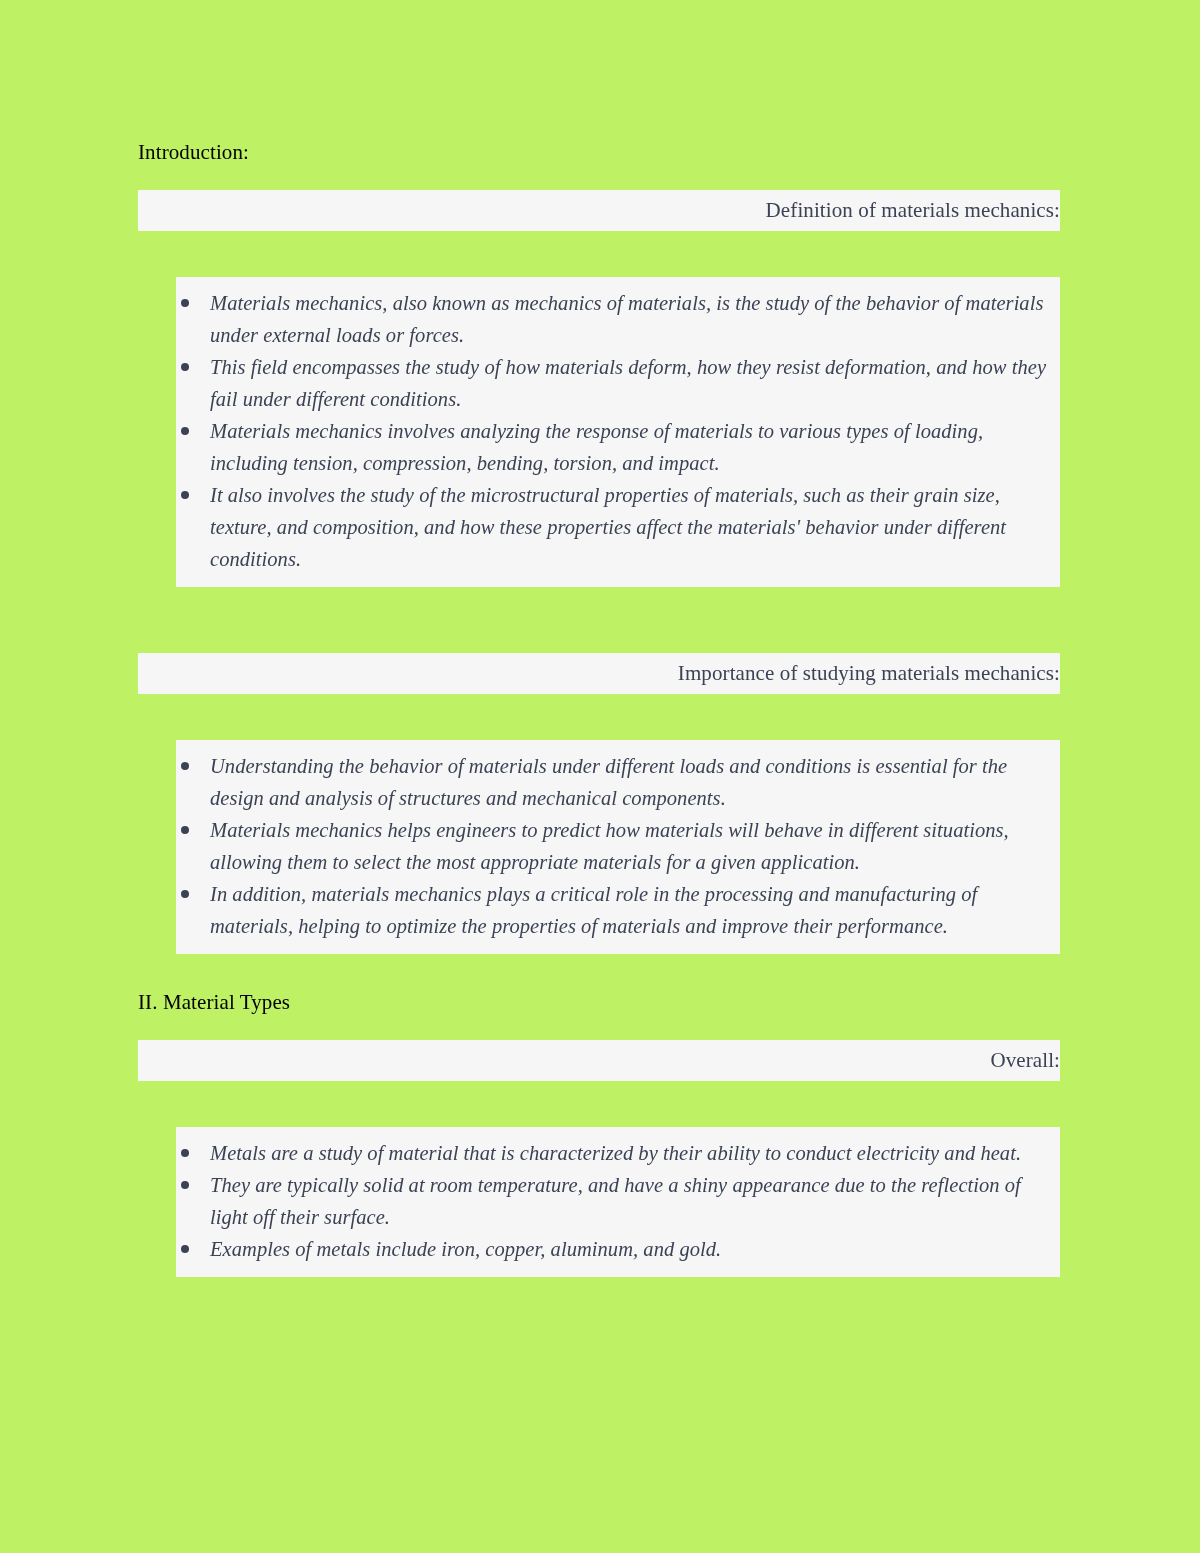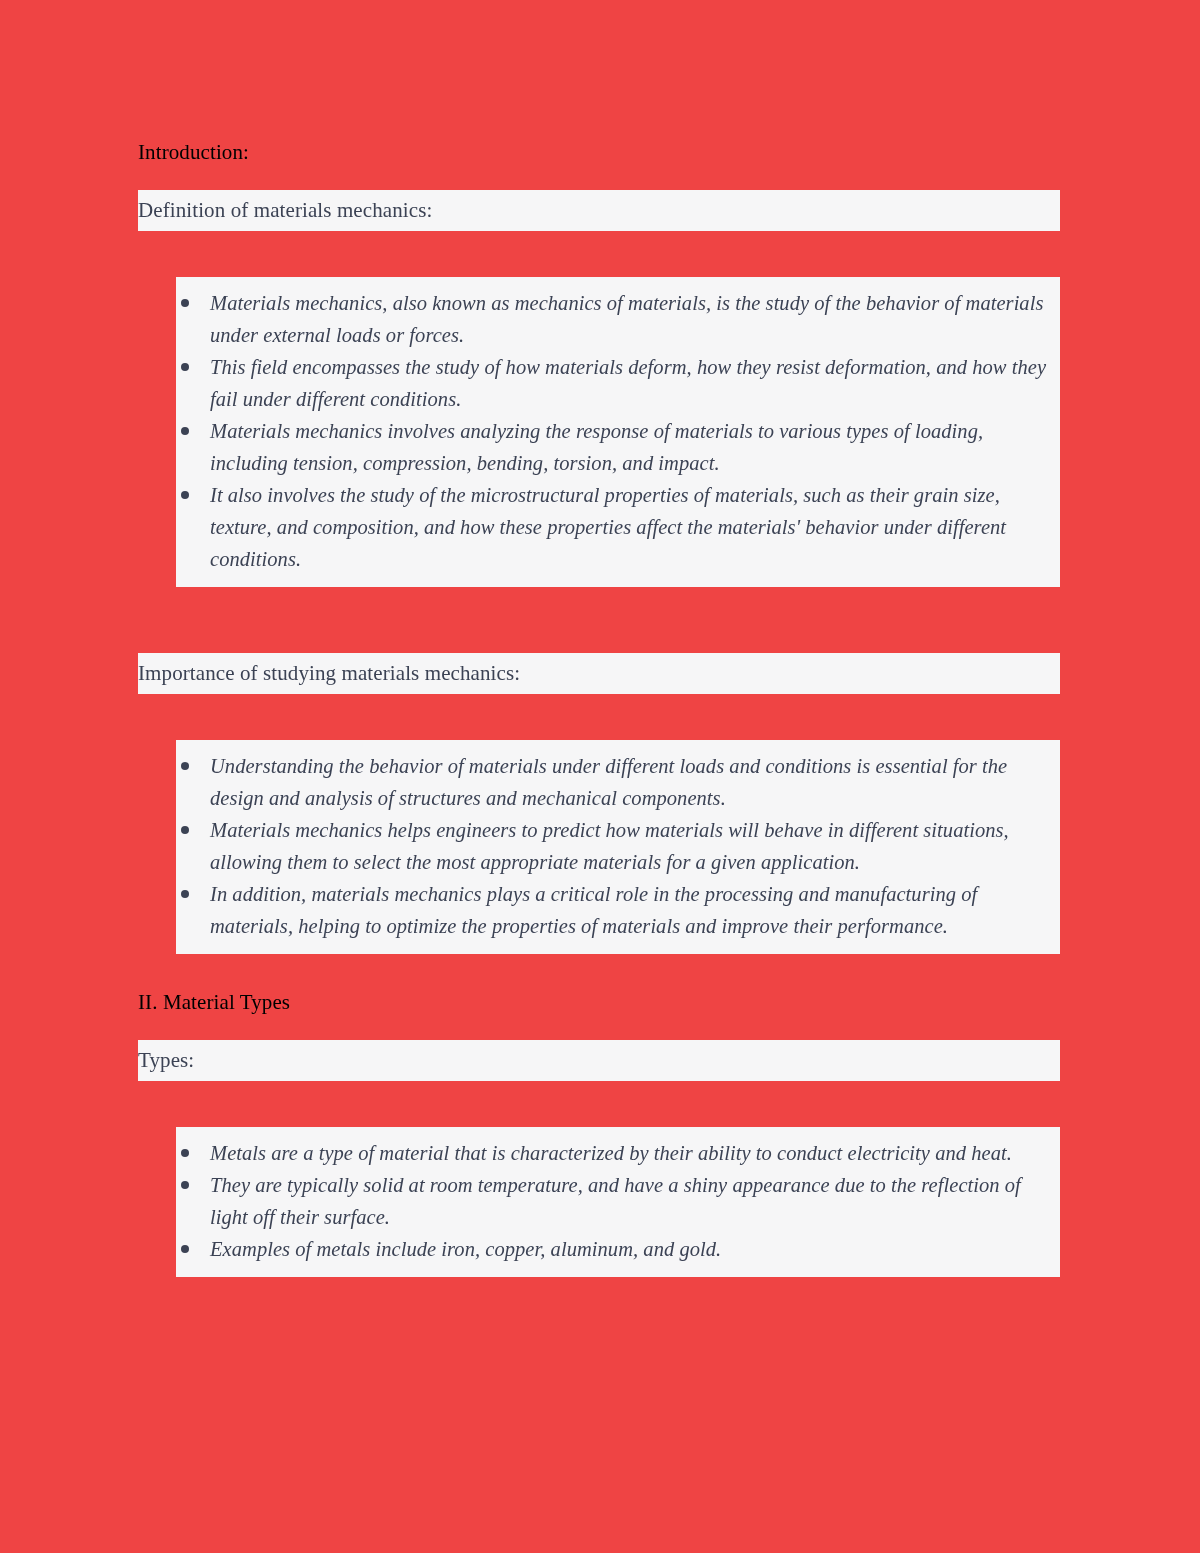--- a/index.html
+++ b/index.html
@@ -11,21 +11,21 @@
     width: 1200px;
     height: 1553px;
     font-family: "Liberation Serif", "DejaVu Serif", serif;
     -webkit-font-smoothing: antialiased;
   }
 
   .page {
     position: relative;
     width: 1200px;
     height: 1553px;
-    background: #ef4444;
+    background: #bef264;
     box-sizing: border-box;
     padding: 16px;
     overflow: hidden;
   }
 
   .content {
     position: absolute;
     left: 138px;
     top: 138px;
     width: 922px;   
@@ -44,20 +44,21 @@
   
   .subhead {
     background: #f6f6f7;
     color: #3b4254;
     font-size: 21px;
     line-height: 28px;
     padding: 6px 0 7px 0;
     margin: 0;
     font-weight: normal;
     letter-spacing: 0.1px;
+    text-align: right;
   }
 
   
   .bullet-block {
     background: #f6f6f7;
     margin: 0 0 0 38px;       
     padding: 10px 0 12px 0;
     list-style: none;
     width: 884px;             
     box-sizing: border-box;
@@ -120,24 +121,24 @@
       <li>Materials mechanics helps engineers to predict how materials will behave in different situations, allowing them to select the most appropriate materials for a given application.</li>
       <li>In addition, materials mechanics plays a critical role in the processing and manufacturing of materials, helping to optimize the properties of materials and improve their performance.</li>
     </ul>
 
     <div class="sp-34"></div>
 
     <p class="doc-title">II. Material Types</p>
 
     <div class="sp-24"></div>
 
-    <p class="subhead">Types:</p>
+    <p class="subhead">Overall:</p>
 
     <div class="sp-46"></div>
 
     <ul class="bullet-block">
-      <li>Metals are a type of material that is characterized by their ability to conduct electricity and heat.</li>
+      <li>Metals are a study of material that is characterized by their ability to conduct electricity and heat.</li>
       <li>They are typically solid at room temperature, and have a shiny appearance due to the reflection of light off their surface.</li>
       <li>Examples of metals include iron, copper, aluminum, and gold.</li>
     </ul>
 
   </div>
 </div>
 
 </body></html>

